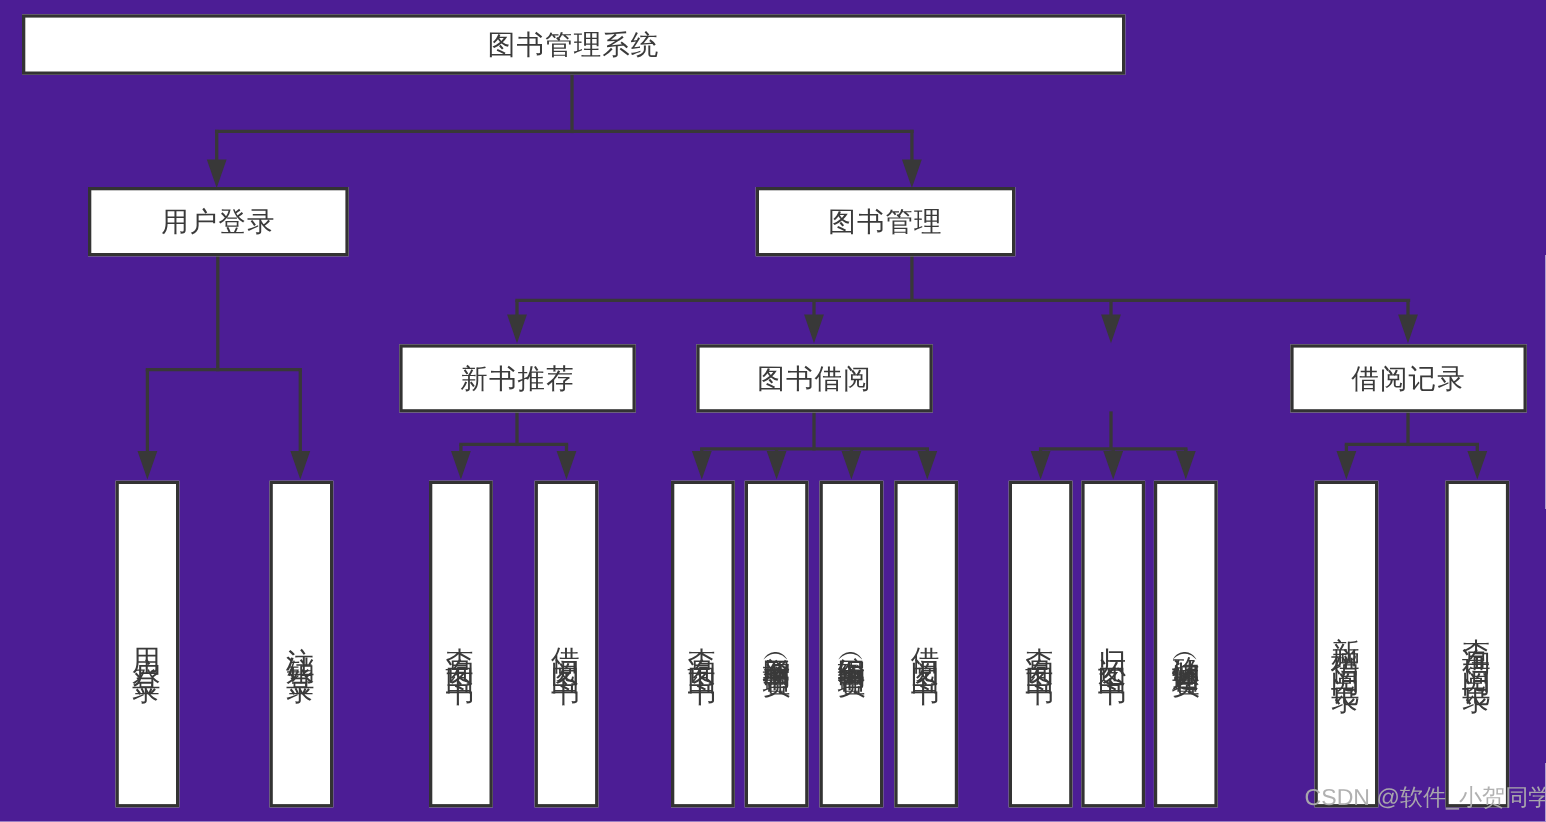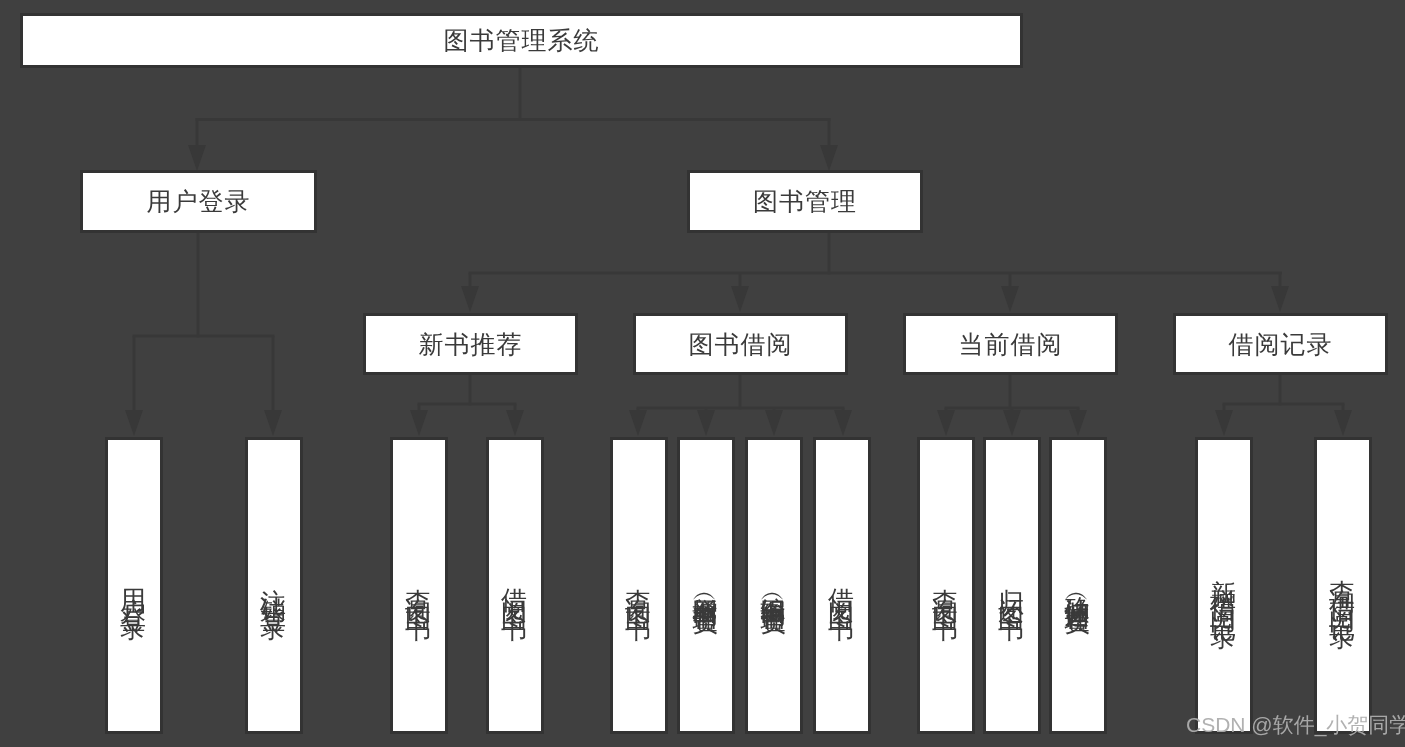--- a/index.html
+++ b/index.html
@@ -4,21 +4,21 @@
 <style>
   html, body {
     margin: 0;
     padding: 0;
     background: #ffffff;
   }
   .stage {
     position: relative;
     width: 1405px;
     height: 747px;
-    background: #404040;
+    background: #4c1d95;
     overflow: hidden;
     font-family: "Liberation Sans", "DejaVu Sans", sans-serif;
     color: #2f2f2f;
   }
   .connectors {
     position: absolute;
     left: 0;
     top: 0;
     z-index: 1;
   }
@@ -132,21 +132,20 @@
     </g>
   </svg>
 
   <div class="node node-h" style="left:20px; top:13px; width:1003px; height:55px;">图书管理系统</div>
 
   <div class="node node-h" style="left:80px; top:170px; width:237px; height:63px;">用户登录</div>
   <div class="node node-h" style="left:687px; top:170px; width:236px; height:63px;">图书管理</div>
 
   <div class="node node-h" style="left:363px; top:313px; width:215px; height:62px;">新书推荐</div>
   <div class="node node-h" style="left:633px; top:313px; width:215px; height:62px;">图书借阅</div>
-  <div class="node node-h" style="left:903px; top:313px; width:215px; height:62px;">当前借阅</div>
   <div class="node node-h" style="left:1173px; top:313px; width:215px; height:62px;">借阅记录</div>
 
   <div class="node node-v" style="left:105px;">用户登录</div>
   <div class="node node-v" style="left:245px;">注销登录</div>
 
   <div class="node node-v" style="left:390px;">查询图书</div>
   <div class="node node-v" style="left:486px;">借阅图书</div>
 
   <div class="node node-v" style="left:610px;">查询图书</div>
   <div class="node node-v long" style="left:677px;">新增图书（管理员）</div>

